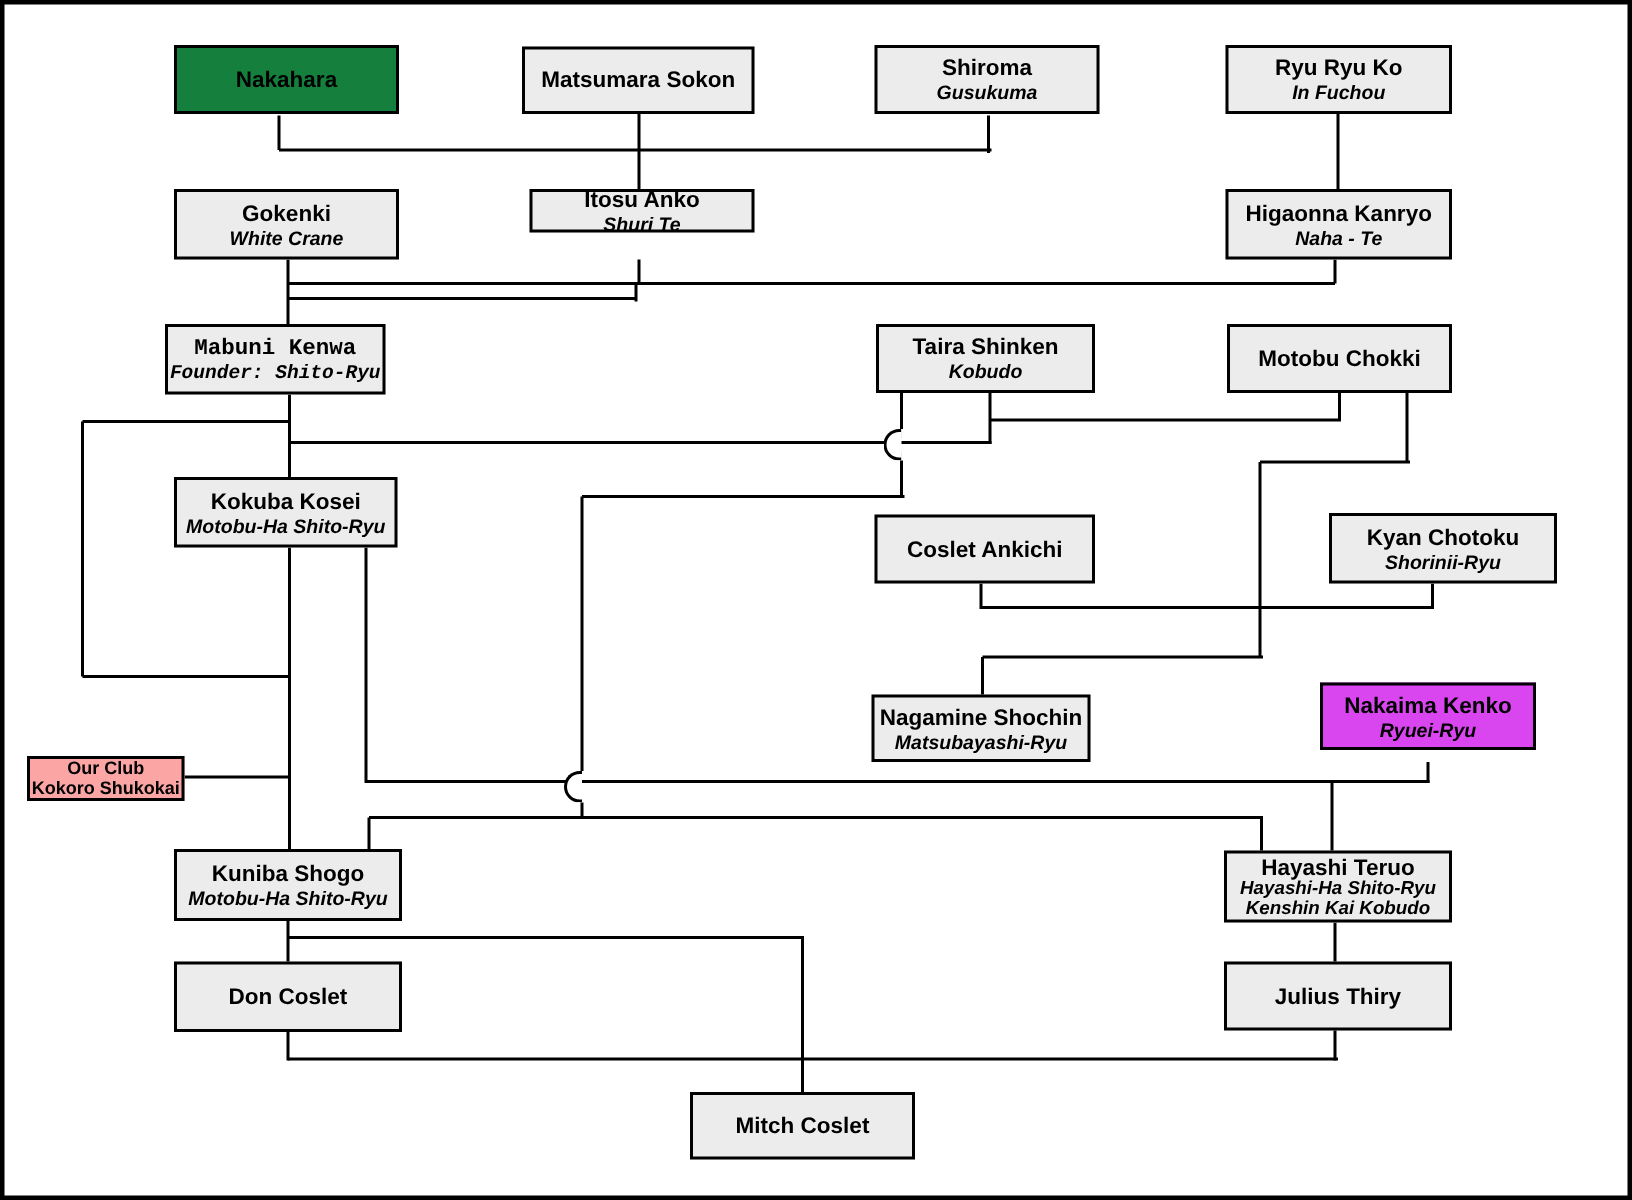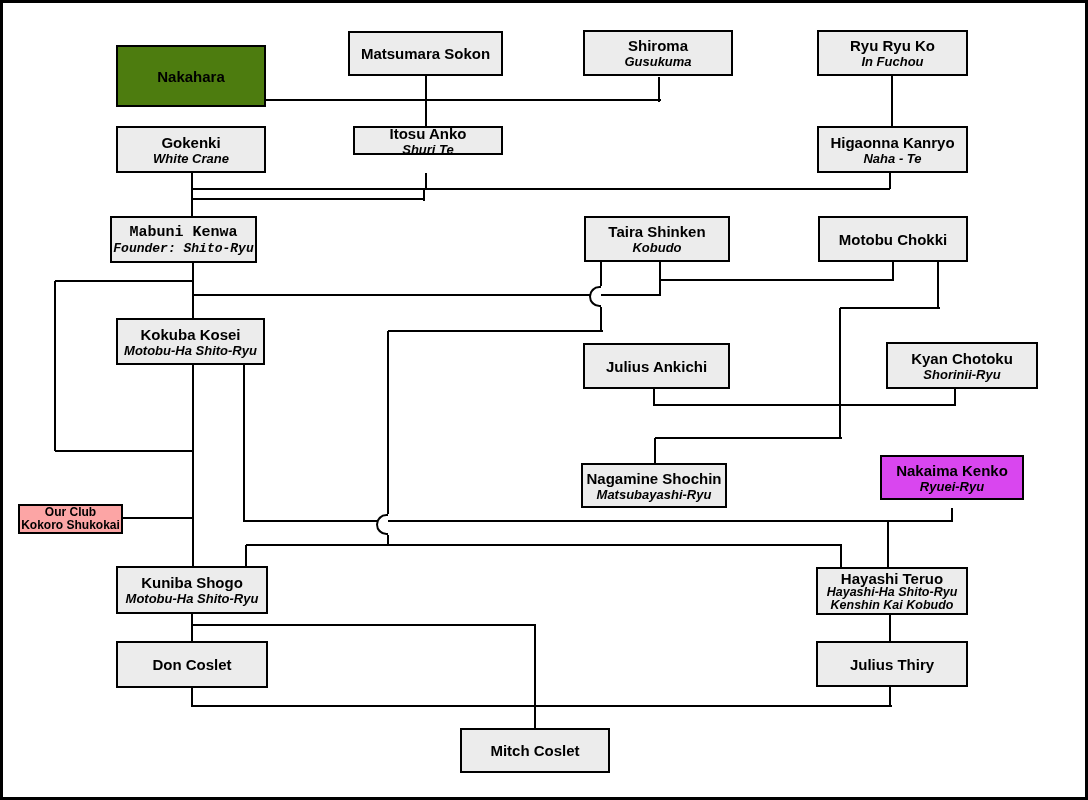--- a/index.html
+++ b/index.html
@@ -73,21 +73,21 @@
     <div class="seg" style="left: 120px; top: 514px; width: 71px; height: 2px;"></div>
     <div class="seg" style="left: 188px; top: 611px; width: 2px; height: 28px;"></div>
     <div class="seg" style="left: 189px; top: 621px; width: 344px; height: 2px;"></div>
     <div class="seg" style="left: 531px; top: 622px; width: 2px; height: 104px;"></div>
     <div class="seg" style="left: 188px; top: 685px; width: 2px; height: 19px;"></div>
     <div class="seg" style="left: 189px; top: 702px; width: 700px; height: 2px;"></div>
     <div class="seg" style="left: 886px; top: 612px; width: 2px; height: 27px;"></div>
     <div class="seg" style="left: 886px; top: 683px; width: 2px; height: 21px;"></div>
     <div class="hop" style="left: 586px; top: 283px;"></div>
     <div class="hop" style="left: 373px; top: 511px;"></div>
-    <div class="node" style="left: 113px; top: 27px; width: 150px; height: 62px; background: #4d7c0f; margin-top: 15px;">
+    <div class="node" style="left: 113px; top: 27px; width: 150px; height: 46px; background: #15803d;">
       <div class="lbl">Nakahara</div>
     </div>
     <div class="node" style="left: 345px; top: 28px; width: 155px; height: 45px; background: rgb(236, 236, 236);">
       <div class="lbl">Matsumara Sokon</div>
     </div>
     <div class="node" style="left: 580px; top: 27px; width: 150px; height: 46px; background: rgb(236, 236, 236);">
       <div class="lbl">Shiroma</div>
       <div class="sub">Gusukuma</div>
     </div>
     <div class="node" style="left: 814px; top: 27px; width: 151px; height: 46px; background: rgb(236, 236, 236);">
@@ -115,21 +115,21 @@
       <div class="sub">Kobudo</div>
     </div>
     <div class="node" style="left: 815px; top: 213px; width: 150px; height: 46px; background: rgb(236, 236, 236);">
       <div class="lbl">Motobu Chokki</div>
     </div>
     <div class="node" style="left: 113px; top: 315px; width: 149px; height: 47px; background: rgb(236, 236, 236);">
       <div class="lbl">Kokuba Kosei</div>
       <div class="sub">Motobu-Ha Shito-Ryu</div>
     </div>
     <div class="node" style="left: 580px; top: 340px; width: 147px; height: 46px; background: rgb(236, 236, 236);">
-      <div class="lbl">Julius Ankichi</div>
+      <div class="lbl">Coslet Ankichi</div>
     </div>
     <div class="node" style="left: 883px; top: 339px; width: 152px; height: 47px; background: rgb(236, 236, 236);">
       <div class="lbl">Kyan Chotoku</div>
       <div class="sub">Shorinii-Ryu</div>
     </div>
     <div class="node" style="left: 578px; top: 460px; width: 146px; height: 45px; background: rgb(236, 236, 236);">
       <div class="lbl">Nagamine Shochin</div>
       <div class="sub">Matsubayashi-Ryu</div>
     </div>
     <div class="node" style="left: 877px; top: 452px; width: 144px; height: 45px; background: #d946ef;">

